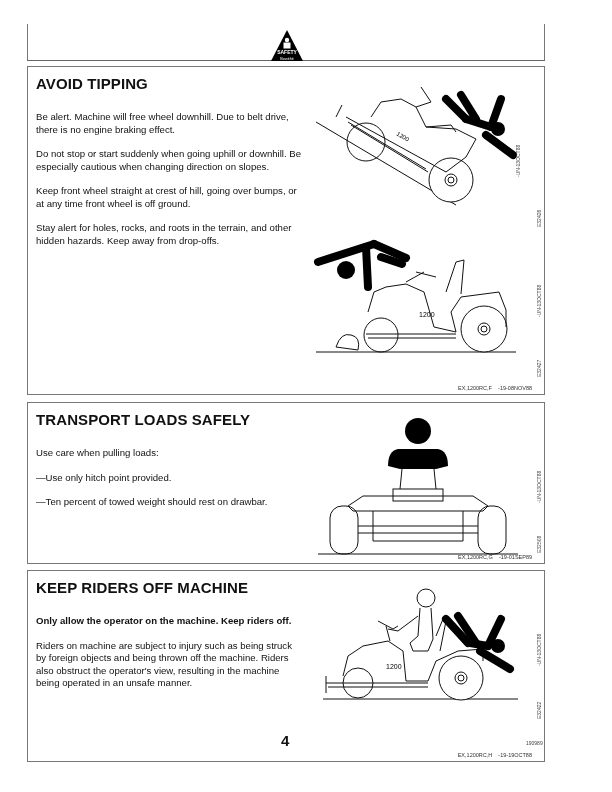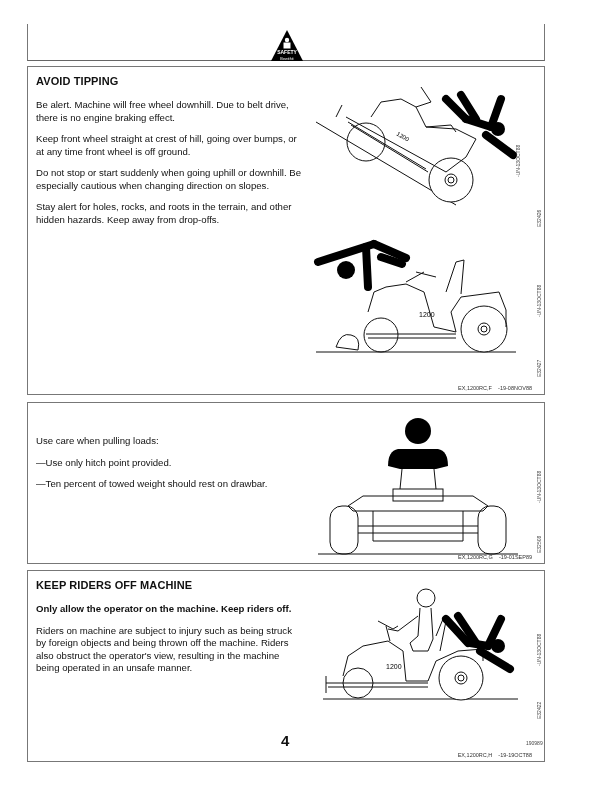--- a/index.html
+++ b/index.html
@@ -2,23 +2,23 @@
 <html><head>
 <meta charset="utf-8">
 <style>
   html, body { margin:0; padding:0; background:#fff; }
   body { width:612px; height:792px; position:relative; overflow:hidden;
          font-family:"Liberation Sans", sans-serif; color:#111; }
   .hdr-box { position:absolute; left:27px; top:24px; width:518px; height:37px;
              border-left:1px solid #777; border-right:1px solid #777; border-bottom:1.5px solid #666; box-sizing:border-box; }
   .safety { position:absolute; left:270px; top:29px; width:34px; height:33px; }
   .section { position:absolute; left:27px; width:518px; border:1px solid #777; box-sizing:border-box; }
-  .s-title { position:absolute; left:8px; top:8px; font-weight:bold; font-size:11px; letter-spacing:0.1px;text-align:right; }
+  .s-title { position:absolute; left:8px; top:8px; font-weight:bold; font-size:15px; letter-spacing:0.1px;text-align:right; }
   .s-body { position:absolute; left:8px; font-size:9.6px; line-height:12.5px; width:270px; }
-  .s-body p { margin:0 0 9px 0; }
+  .s-body p { margin:12px 0 9px 0; }
   .ref { position:absolute; right:12px; bottom:3px; font-size:5.5px; color:#333; white-space:pre; }
   .vcode { position:absolute; font-size:5px; color:#444; transform:rotate(-90deg); transform-origin:left top; white-space:nowrap; }
   .illus { position:absolute; }
   .pagenum { position:absolute; left:281px; top:732px; font-weight:bold; font-size:15px; }
   .pagecode { position:absolute; left:526px; top:740px; font-size:5px; color:#444; }
 </style>
 </head>
 <body>
 
 <div class="hdr-box"></div>
@@ -27,22 +27,22 @@
   <circle cx="17" cy="11" r="2.2" fill="#fff"></circle>
   <rect x="13.5" y="13.5" width="7" height="6" fill="#fff"></rect>
   <text x="17" y="25" font-size="5" fill="#fff" text-anchor="middle" font-family="Liberation Sans, sans-serif" font-weight="bold">SAFETY</text>
   <text x="17" y="30.5" font-size="3.8" fill="#fff" text-anchor="middle" font-family="Liberation Sans, sans-serif">Bewithit</text>
 </svg>
 
 <div class="section" style="top:66px;height:329px;">
   <div class="s-title">AVOID TIPPING</div>
   <div class="s-body" style="top:32px;">
     <p>Be alert. Machine will free wheel downhill. Due to belt drive, there is no engine braking effect.</p>
+    <p>Do not stop or start suddenly when going uphill or downhill. Be especially cautious when changing direction on slopes.</p>
     <p>Keep front wheel straight at crest of hill, going over bumps, or at any time front wheel is off ground.</p>
-    <p>Do not stop or start suddenly when going uphill or downhill. Be especially cautious when changing direction on slopes.</p>
     <p>Stay alert for holes, rocks, and roots in the terrain, and other hidden hazards. Keep away from drop-offs.</p>
   </div>
 
   <svg class="illus" style="left:278px;top:10px;" width="220" height="130" viewBox="0 0 220 130">
     <line x1="10" y1="45" x2="150" y2="128" stroke="#111" stroke-width="1"></line>
     <g fill="none" stroke="#111" stroke-width="1">
       <circle cx="60" cy="65" r="19"></circle>
       <circle cx="145" cy="103" r="22" fill="#fff"></circle>
       <circle cx="145" cy="103" r="6"></circle>
       <circle cx="145" cy="103" r="3"></circle>
@@ -89,20 +89,21 @@
     </g>
     <circle cx="40" cy="38" r="9" fill="#000"></circle>
   </svg>
   <div class="vcode" style="left:508px;top:250px;">-UN-13OCT88</div>
   <div class="vcode" style="left:508px;top:310px;">E32427</div>
 
   <div class="ref">EX,1200RC,F    -19-08NOV88</div>
 </div>
 
 <div class="section" style="top:402px;height:162px;">
+  <div class="s-title">TRANSPORT LOADS SAFELY</div>
   <div class="s-body" style="top:32px;width:300px;">
     <p>Use care when pulling loads:</p>
     <p>—Use only hitch point provided.</p>
     <p>—Ten percent of towed weight should rest on drawbar.</p>
   </div>
 
   <svg class="illus" style="left:290px;top:8px;" width="200" height="145" viewBox="0 0 200 145">
     <line x1="0" y1="143" x2="200" y2="143" stroke="#111" stroke-width="1"></line>
     <circle cx="100" cy="20" r="13" fill="#000"></circle>
     <path d="M80,38 L120,38 Q130,40 130,55 L118,58 L82,58 L70,55 Q70,40 80,38 Z" fill="#000"></path>

